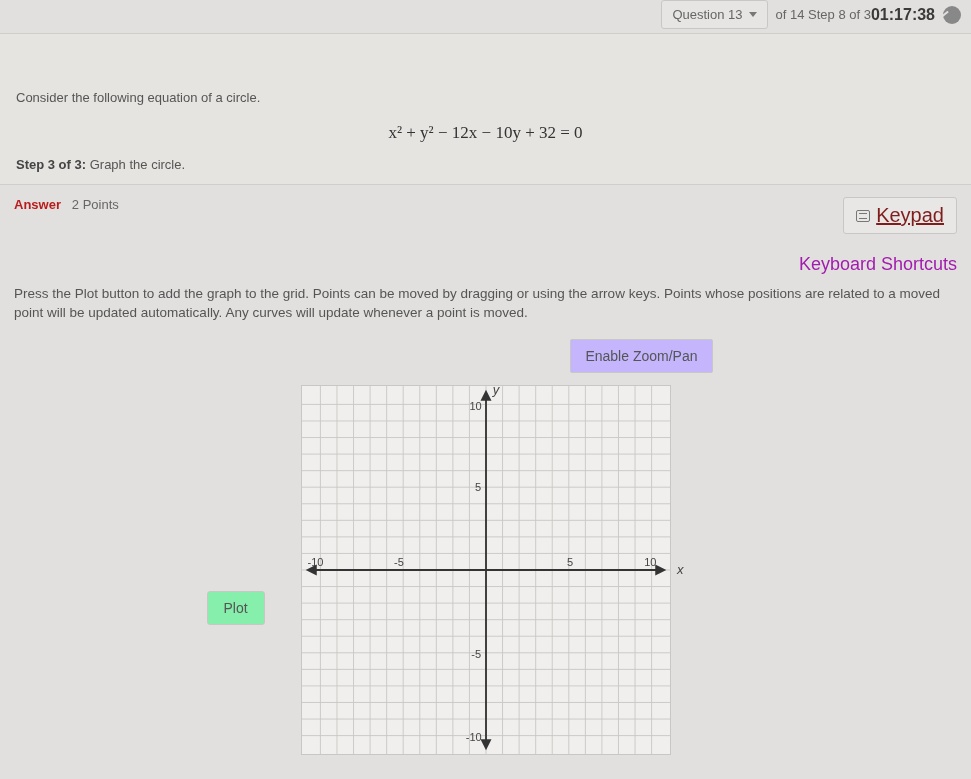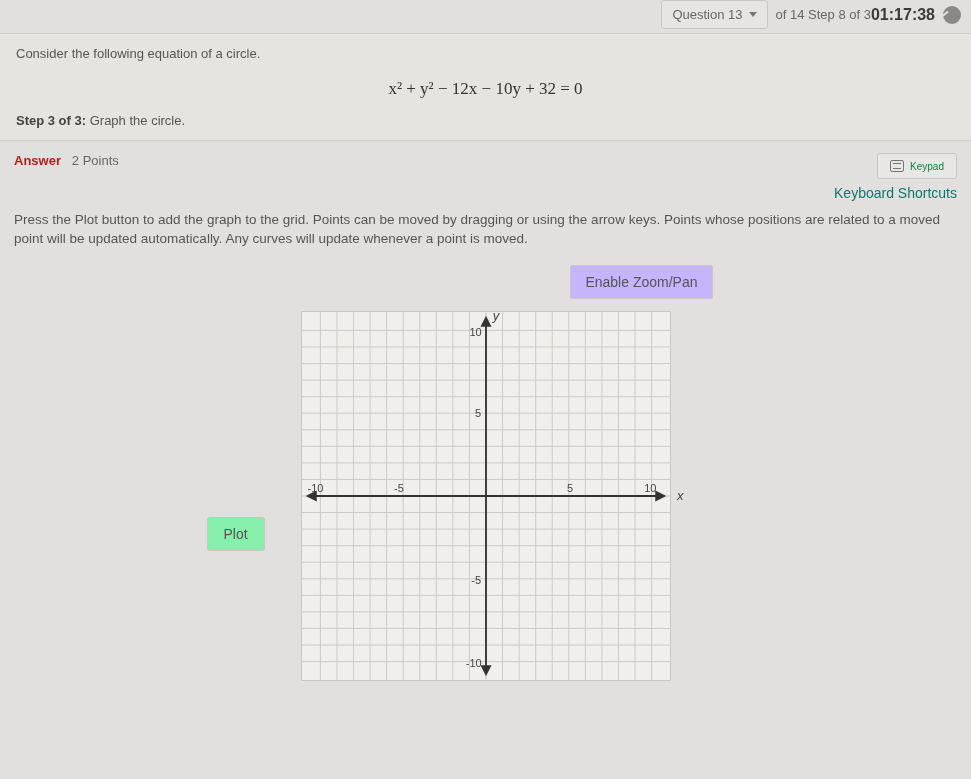--- a/index.html
+++ b/index.html
@@ -46,45 +46,45 @@
   .timer { font-size: 16px; font-weight: bold; color: #3a3a3a; display:flex; align-items:center; gap:8px;}
   .eye-icon { width:18px; height:18px; border-radius:50%; background:#888; position:relative;}
   .eye-icon::after{content:''; position:absolute; width:8px; height:2px; background:#E2E0DE; top:7px; left:-2px; transform:rotate(-40deg);}
   .panel {
     background: #E6E4E1;
     border-top: 1px solid #D0CECB;
     border-bottom: 1px solid #D0CECB;
     padding: 12px 16px;
     margin-top: 4px;
   }
-  .instr { font-size: 13px; color: #555; }
+  .instr { font-size: 13px; color: #555; margin-top: 44px; }
   .equation {
     text-align: center;
     font-family: 'Cambria Math','Times New Roman',serif;
     font-size: 17px;
     color: #333;
     padding: 18px 0 14px 0;
   }
   .step { font-size: 13px; color:#555; }
   .step b { color:#444; }
   .answer-row {
     display:flex; justify-content:space-between; align-items:flex-start;
     padding: 12px 14px 2px 14px;
   }
   .answer-left{ font-size:13px; color:#666;}
   .answer-left b{ color:#b91c1c;}
   .answer-right{ text-align:right;}
   .keypad-btn{
     display:inline-flex; align-items:center; gap:6px;
     background:#E8E7E5; border:1px solid #C9C7C5; border-radius:3px;
-    padding:6px 12px; font-size:10px; color:#15803d; cursor:pointer;
+    padding:6px 12px; font-size:20px; color:#7f1d1d; cursor:pointer;text-decoration:underline;
   }
   .kp-icon{ width:14px; height:12px; border:1px solid #777; border-radius:2px; position:relative;}
   .kp-icon::before{content:''; position:absolute; width:8px; height:4px; border-top:1px solid #777; border-bottom:1px solid #777; left:2px; top:2px;}
-  .shortcut-link{ color:#0f766e; font-size:14px; margin-top:6px; cursor:pointer;}
+  .shortcut-link{ color:#a21caf; font-size:18px; margin-top:20px; cursor:pointer;}
   .helptext{ padding: 8px 14px 8px 14px; font-size:13.5px; color:#555; line-height:1.4;}
   .graph-wrap{
     margin: 6px auto 0 auto;
     width: 430px;
     position: relative;
     padding: 6px;
   }
   .zoom-btn{
     position:absolute; top:2px; right:-12px;
     background:#c4b5fd; border:1px solid #C9C7C5; border-radius:2px;

